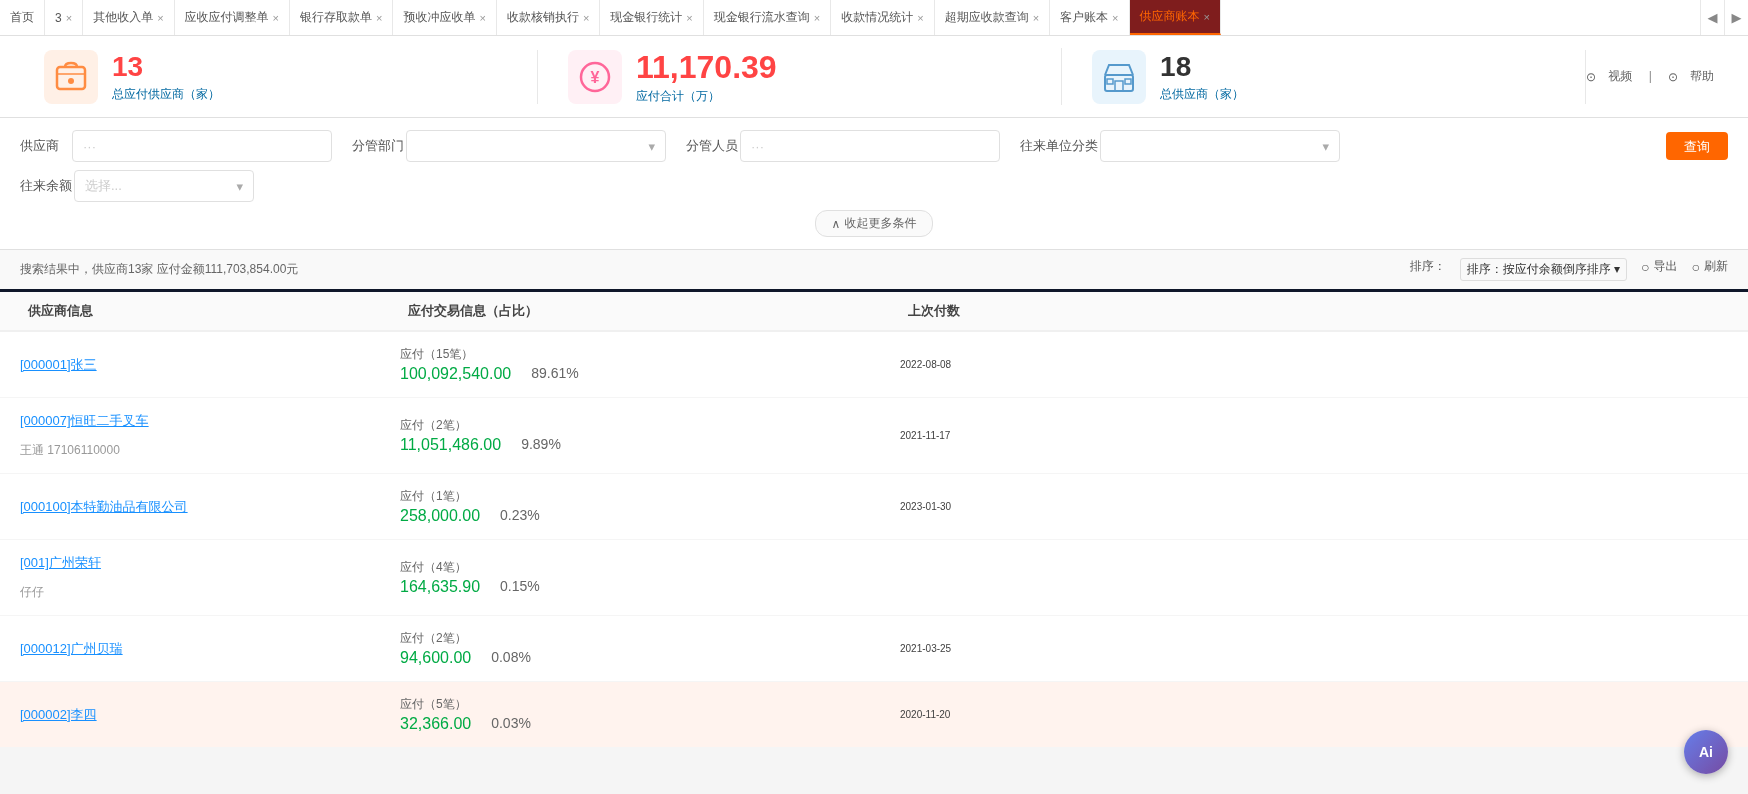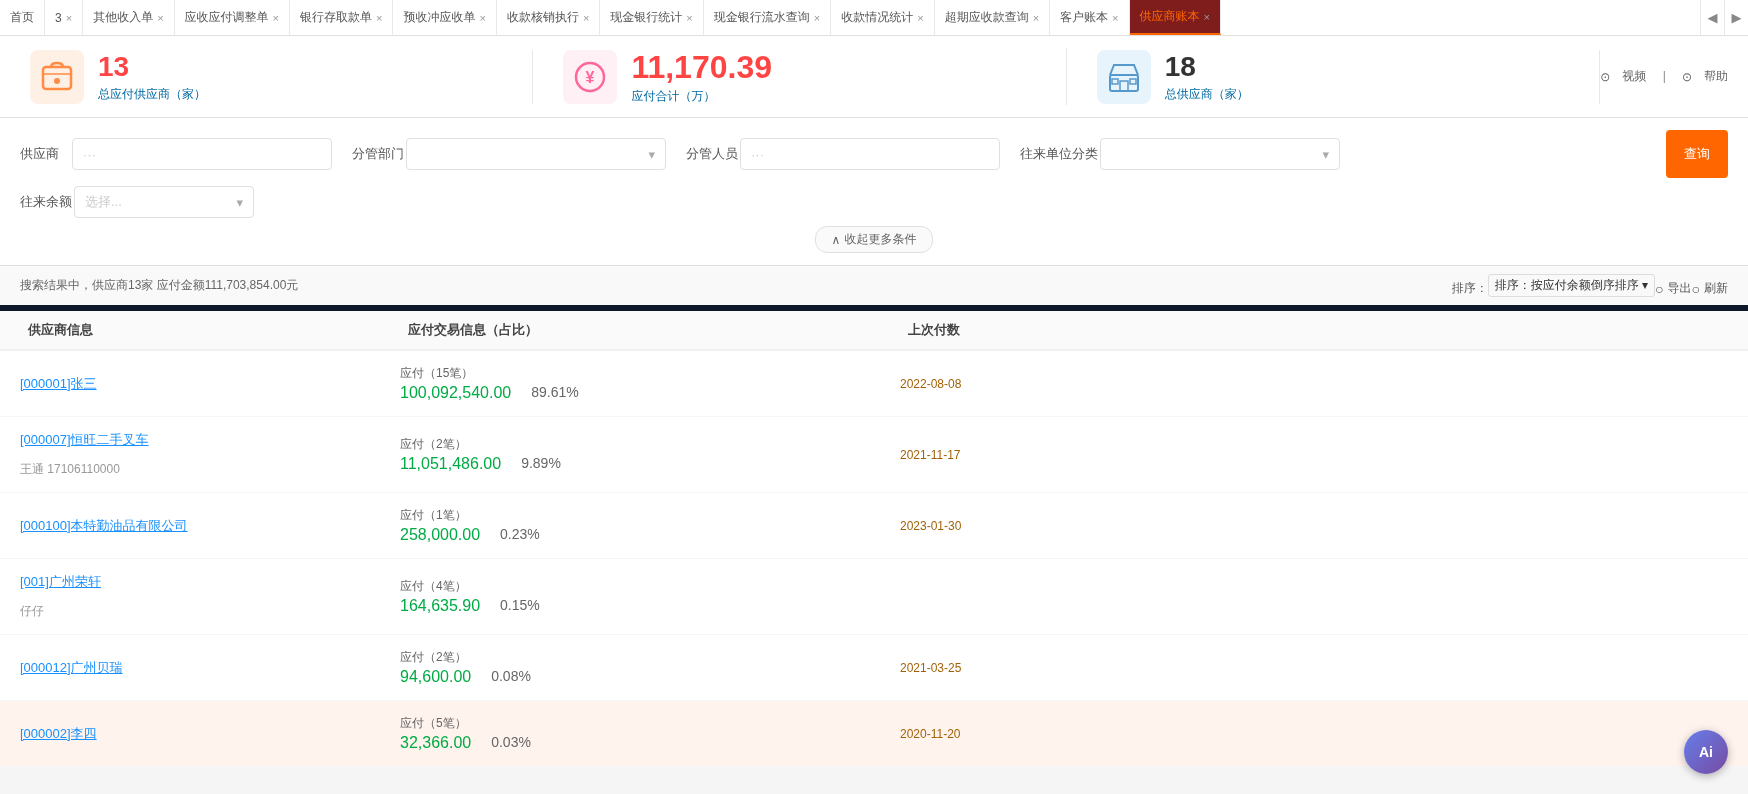--- a/index.html
+++ b/index.html
@@ -30,21 +30,21 @@
     .nav-tab.active { color: #ff6600; border-bottom: 2px solid #ff6600; background: #7f1d1d; }
     .nav-tab .close-x { color: #999; font-size: 11px; cursor: pointer; }
     .nav-arrows { display: flex; align-items: center; margin-left: auto; }
     .nav-arrow { width: 24px; height: 36px; display: flex; align-items: center; justify-content: center; cursor: pointer; border-left: 1px solid #e8e8e8; color: #888; }
 
     
     .stats-bar {
       display: flex;
       background: #fff;
       border-bottom: 1px solid #e0e0e0;
-      padding: 12px 0;
+      padding: 12px 14px;
       align-items: center;
     }
     .stat-item {
       display: flex;
       align-items: center;
       padding: 0 30px;
       border-right: 1px solid #e8e8e8;
       gap: 14px;
       flex: 1;
     }
@@ -131,21 +131,21 @@
     }
     .filter-select .arrow { color: #aaa; margin-left: auto; }
     .btn-query {
       background: #ff6600;
       color: #fff;
       border: none;
       border-radius: 4px;
       padding: 6px 18px;
       font-size: 13px;
       cursor: pointer;
-      height: 48px;
+      height: 28px;
       margin-left: auto;
     }
     .collapse-btn {
       display: flex;
       align-items: center;
       justify-content: center;
       gap: 4px;
       color: #666;
       font-size: 12px;
       cursor: pointer;
@@ -155,30 +155,30 @@
       background: #fafafa;
       margin: 4px auto 0;
       width: fit-content;
     }
 
     
     .result-bar {
       display: flex;
       align-items: center;
       background: #f9f9f9;
-      border-bottom: 6px solid #0f172a;
+      border-bottom: 3px solid #0f172a;
       padding: 8px 20px;
       font-size: 12px;
       color: #666;
     }
     .result-bar .right-actions {
       margin-left: auto;
       display: flex;
-      align-items: flex-end;
-      gap: 0;
+      align-items: flex-start;
+      gap: 14px;
       font-size: 12px;
       color: #555;
     }
     .sort-label { color: #555; }
     .sort-select {
       color: #333;
       border: 1px solid #ddd;
       border-radius: 3px;
       padding: 2px 6px;
       font-size: 12px;
@@ -233,21 +233,21 @@
       font-size: 13px;
     }
     .supplier-sub { font-size: 12px; color: #999; margin-top: 12px; }
 
     .transaction-info { flex: 0 0 500px; }
     .trans-label { font-size: 12px; color: #666; }
     .trans-amount { font-size: 16px; color: #00aa44; font-weight: 500; margin-top: 2px; }
     .trans-percent { font-size: 14px; color: #666; margin-left: 20px; }
     .trans-row { display: flex; align-items: center; }
 
-    .last-payment { flex: 1; font-size: 12px; color: #a16207; }
+    .last-payment { flex: 1; font-size: 10px; color: #404040; }
   </style>
 </head>
 <body>
 
 <div class="top-nav">
   <div class="nav-tab">
     <span>首页</span>
   </div>
   <div class="nav-tab">
     <span>3</span>

